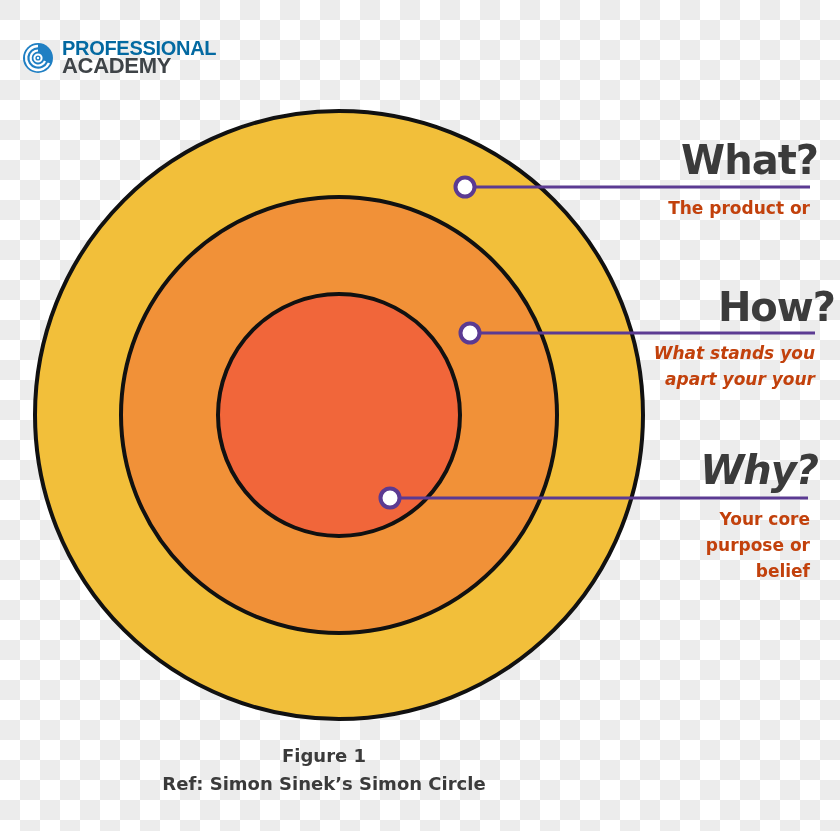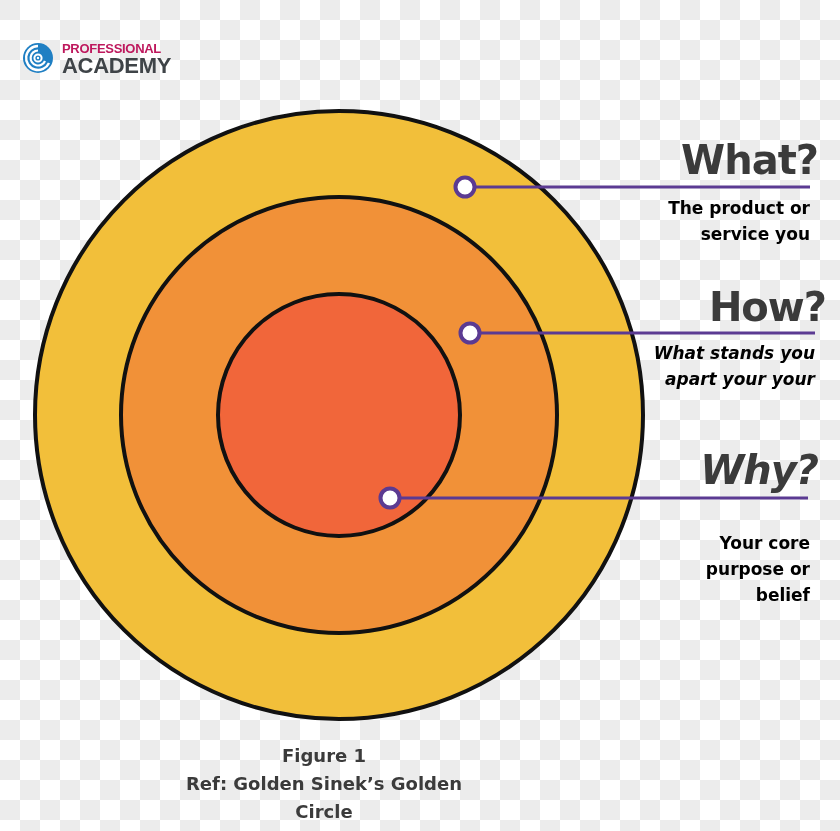--- a/index.html
+++ b/index.html
@@ -15,28 +15,28 @@
     }
     
     body {
       background-image: conic-gradient(#ffffff 0 25%, #ececec 0 50%, #ffffff 0 75%, #ececec 0);
       background-size: 40px 40px;
       background-position: 0 0;
     }
     .logo { position: absolute; left: 20px; top: 40px; height: 36px; }
     .logo-icon { position: absolute; left: 2px; top: 2px; width: 32px; height: 32px; }
     .logo-text { position: absolute; left: 42px; top: 0; white-space: nowrap; }
-    .logo-line1 { font-family: "Liberation Sans", sans-serif; font-weight: bold; font-size: 13px; line-height: 17px; color: #be185d; letter-spacing: -0.3px; }
+    .logo-line1 { font-family: "Liberation Sans", sans-serif; font-weight: bold; font-size: 20px; line-height: 17px; color: #0369a1; letter-spacing: -0.3px; }
     .logo-line2 { font-family: "Liberation Sans", sans-serif; font-weight: bold; font-size: 22px; line-height: 17px; color: #3f4448; letter-spacing: -0.3px; }
 
     svg.diagram { position: absolute; left: 0; top: 0; }
 
     .label-block { position: absolute; right: 25px; text-align: right; color: #3b3b3b; }
     .heading { font-family: "DejaVu Sans", sans-serif; font-weight: bold; font-size: 40px; line-height: 44px; letter-spacing: -1px; }
-    .desc { font-family: "DejaVu Sans", sans-serif; font-weight: bold; font-size: 17px; line-height: 26px; color: #000000; }
+    .desc { font-family: "DejaVu Sans", sans-serif; font-weight: bold; font-size: 17px; line-height: 26px; color: #c2410c; }
 
     .caption { position: absolute; left: 160px; top: 742px; width: 328px; text-align: center; color: #3b3b3b;
       font-family: "DejaVu Sans", sans-serif; font-weight: bold; font-size: 18px; line-height: 28px; }
   </style>
 </head>
 <body>
 
 <div class="logo">
   <svg class="logo-icon" viewBox="0 0 32 32">
     <circle cx="16" cy="16" r="15" fill="#1f7fc3"></circle>
@@ -63,36 +63,35 @@
   <circle cx="465" cy="187" r="9.5" fill="#ffffff" stroke="#5b3a92" stroke-width="4"></circle>
   <circle cx="470" cy="333" r="9.5" fill="#ffffff" stroke="#5b3a92" stroke-width="4"></circle>
   <circle cx="390" cy="498" r="9.5" fill="#ffffff" stroke="#5b3a92" stroke-width="4"></circle>
 </svg>
 
 <div class="label-block" style="top:138px; right:22px;">
   <div class="heading">What?</div>
 </div>
 <div class="label-block" style="top:195px; right:30px;">
   <div class="desc">The product or</div>
-  <div class="desc">service you</div>
 </div>
 
-<div class="label-block" style="top:285px; right:14px;">
+<div class="label-block" style="top:285px; right:5px;">
   <div class="heading">How?</div>
 </div>
 <div class="label-block" style="top:340px; right:25px;font-style:italic;">
   <div class="desc">What stands you</div>
   <div class="desc">apart your your</div>
 </div>
 
 <div class="label-block" style="top:448px; right:22px;font-style:italic;">
   <div class="heading">Why?</div>
 </div>
-<div class="label-block" style="top:506px; right:30px;margin-top:24px;">
+<div class="label-block" style="top:506px; right:30px;">
   <div class="desc">Your core</div>
   <div class="desc">purpose or</div>
   <div class="desc">belief</div>
 </div>
 
 <div class="caption">
   <div>Figure 1</div>
-  <div>Ref: Golden Sinek’s Golden Circle</div>
+  <div>Ref: Simon Sinek’s Simon Circle</div>
 </div>
 
 </body></html>

